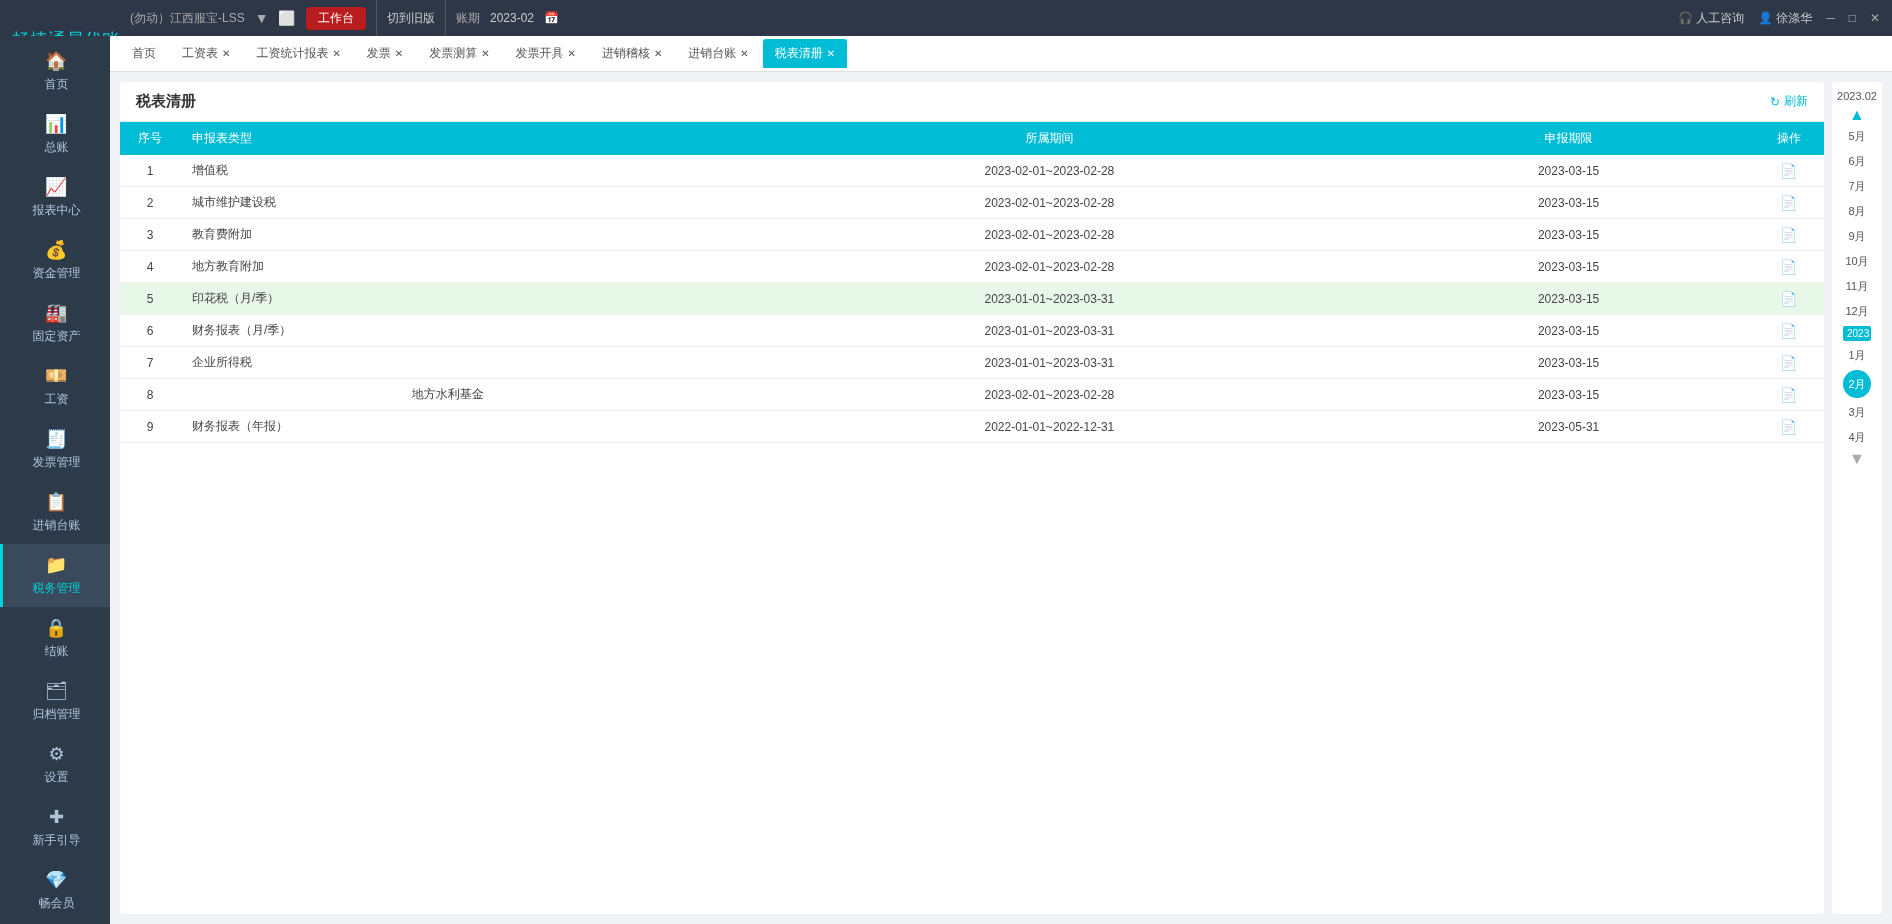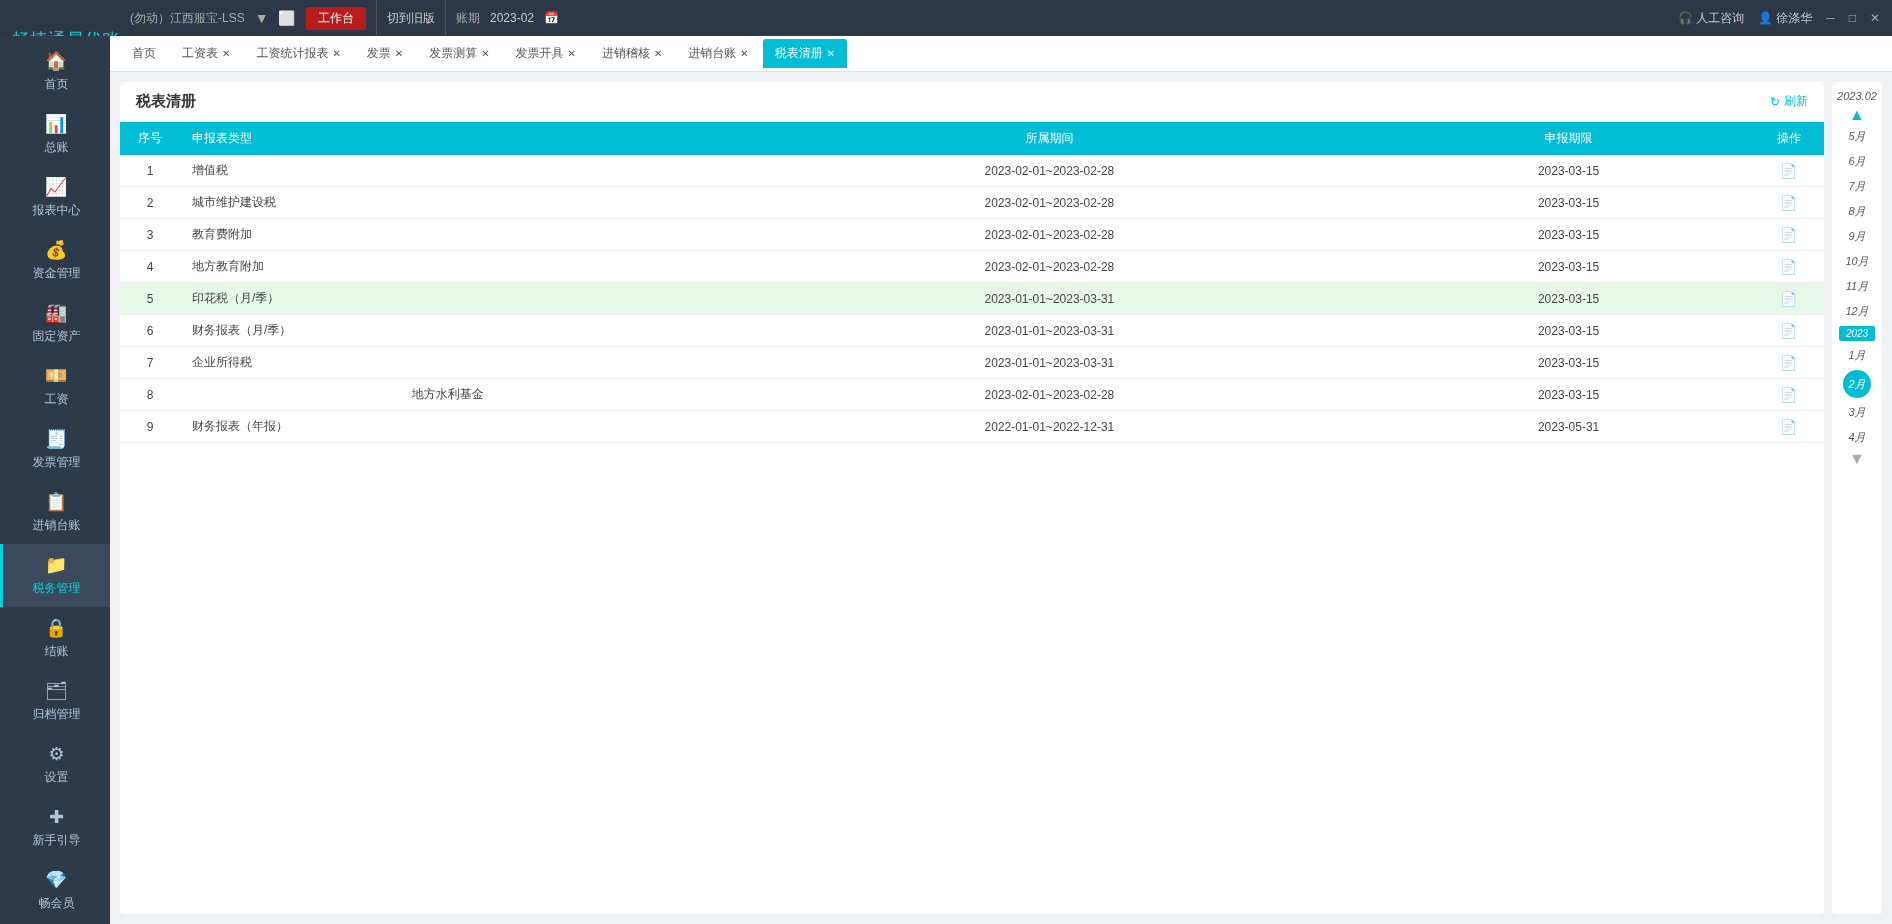--- a/index.html
+++ b/index.html
@@ -109,21 +109,20 @@
     .right-panel {
       width: 50px;
       background: white;
       border-radius: 4px;
       display: flex;
       flex-direction: column;
       align-items: center;
       padding: 4px 0;
       overflow-y: auto;
       font-size: 11px;
-      font-style: italic;
     }
     .period-header { color: #555; font-size: 11px; padding: 4px 2px; text-align: center; }
     .period-item {
       width: 100%;
       text-align: center;
       padding: 5px 2px;
       color: #555;
       cursor: pointer;
       font-size: 11px;
     }
@@ -359,21 +358,21 @@
         <span class="period-header">2023.02</span>
         <span class="period-up">▲</span>
         <div class="period-item">5月</div>
         <div class="period-item">6月</div>
         <div class="period-item">7月</div>
         <div class="period-item">8月</div>
         <div class="period-item">9月</div>
         <div class="period-item">10月</div>
         <div class="period-item">11月</div>
         <div class="period-item">12月</div>
-        <div style="background:#00bcd4;color:white;font-size:10px;padding:2px 4px;border-radius:2px;margin:2px auto;width:36px;text-align:center;">2023</div>
+        <div style="background:#00bcd4;color:white;font-size:10px;padding:2px 4px;border-radius:2px;margin:2px auto;width:28px;text-align:center;">2023</div>
         <div class="period-item">1月</div>
         <div style="background:#00bcd4;color:white;border-radius:50%;width:28px;height:28px;display:flex;align-items:center;justify-content:center;font-size:11px;margin:2px auto;cursor:pointer;text-align:center;">2月</div>
         <div class="period-item">3月</div>
         <div class="period-item">4月</div>
         <span class="period-down">▼</span>
       </div>
 
     </div>
   </div>
 </div>

